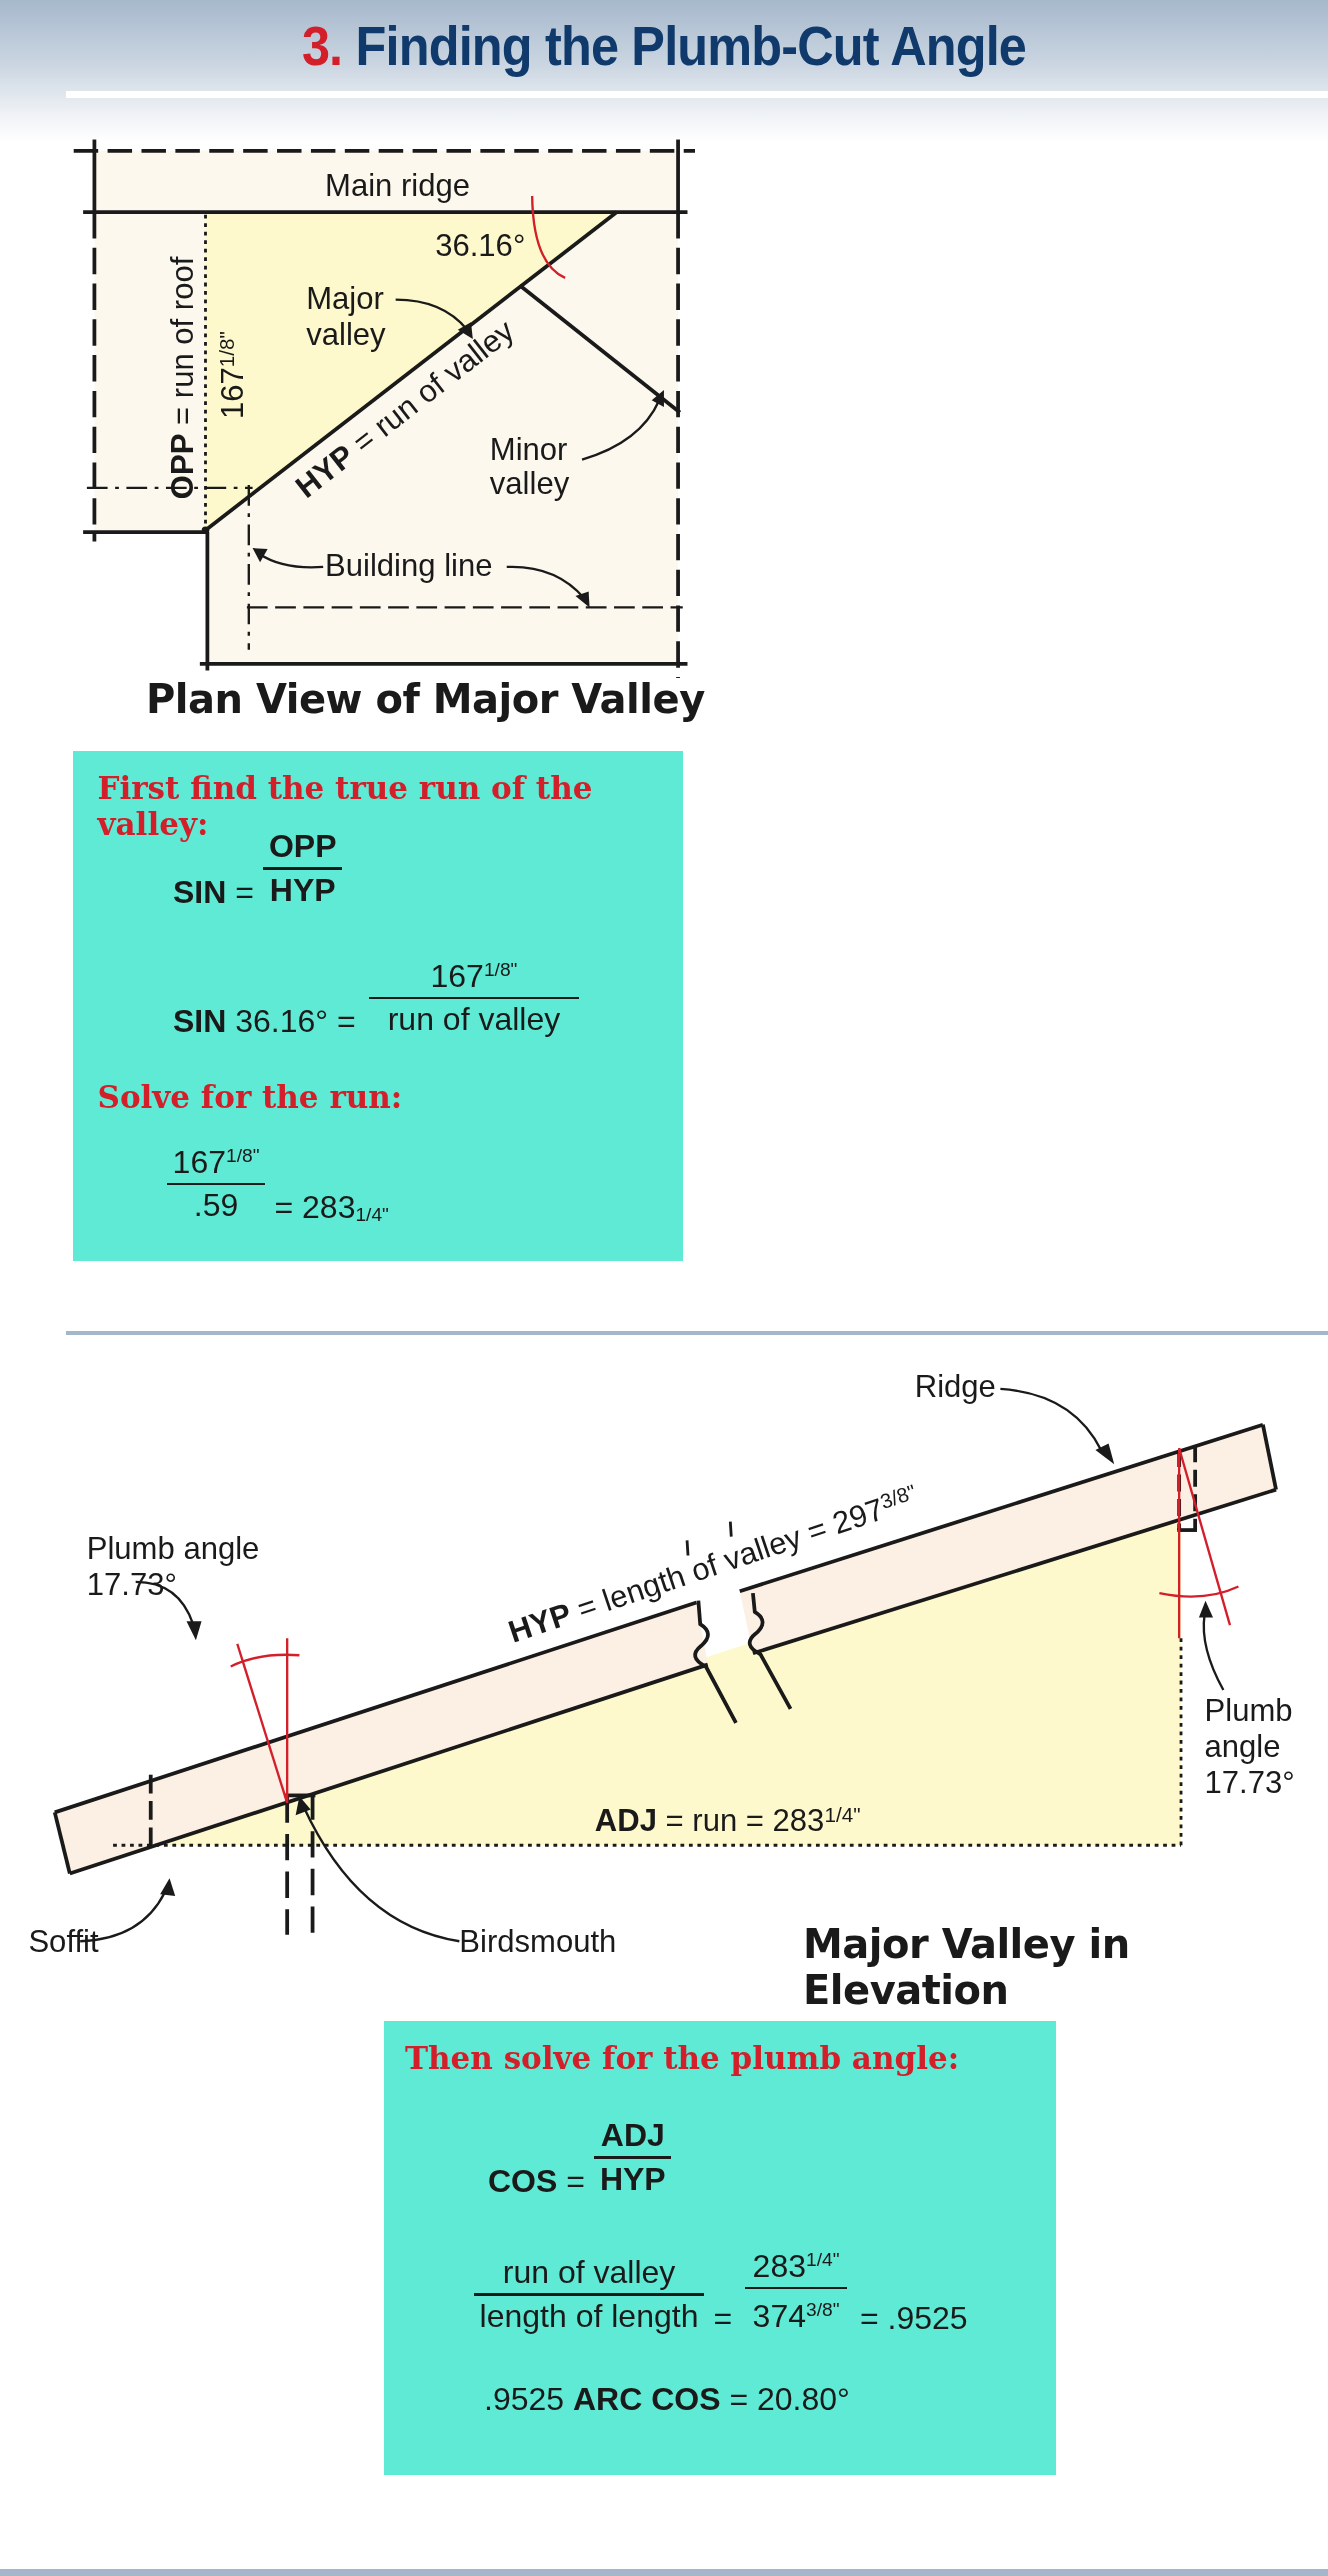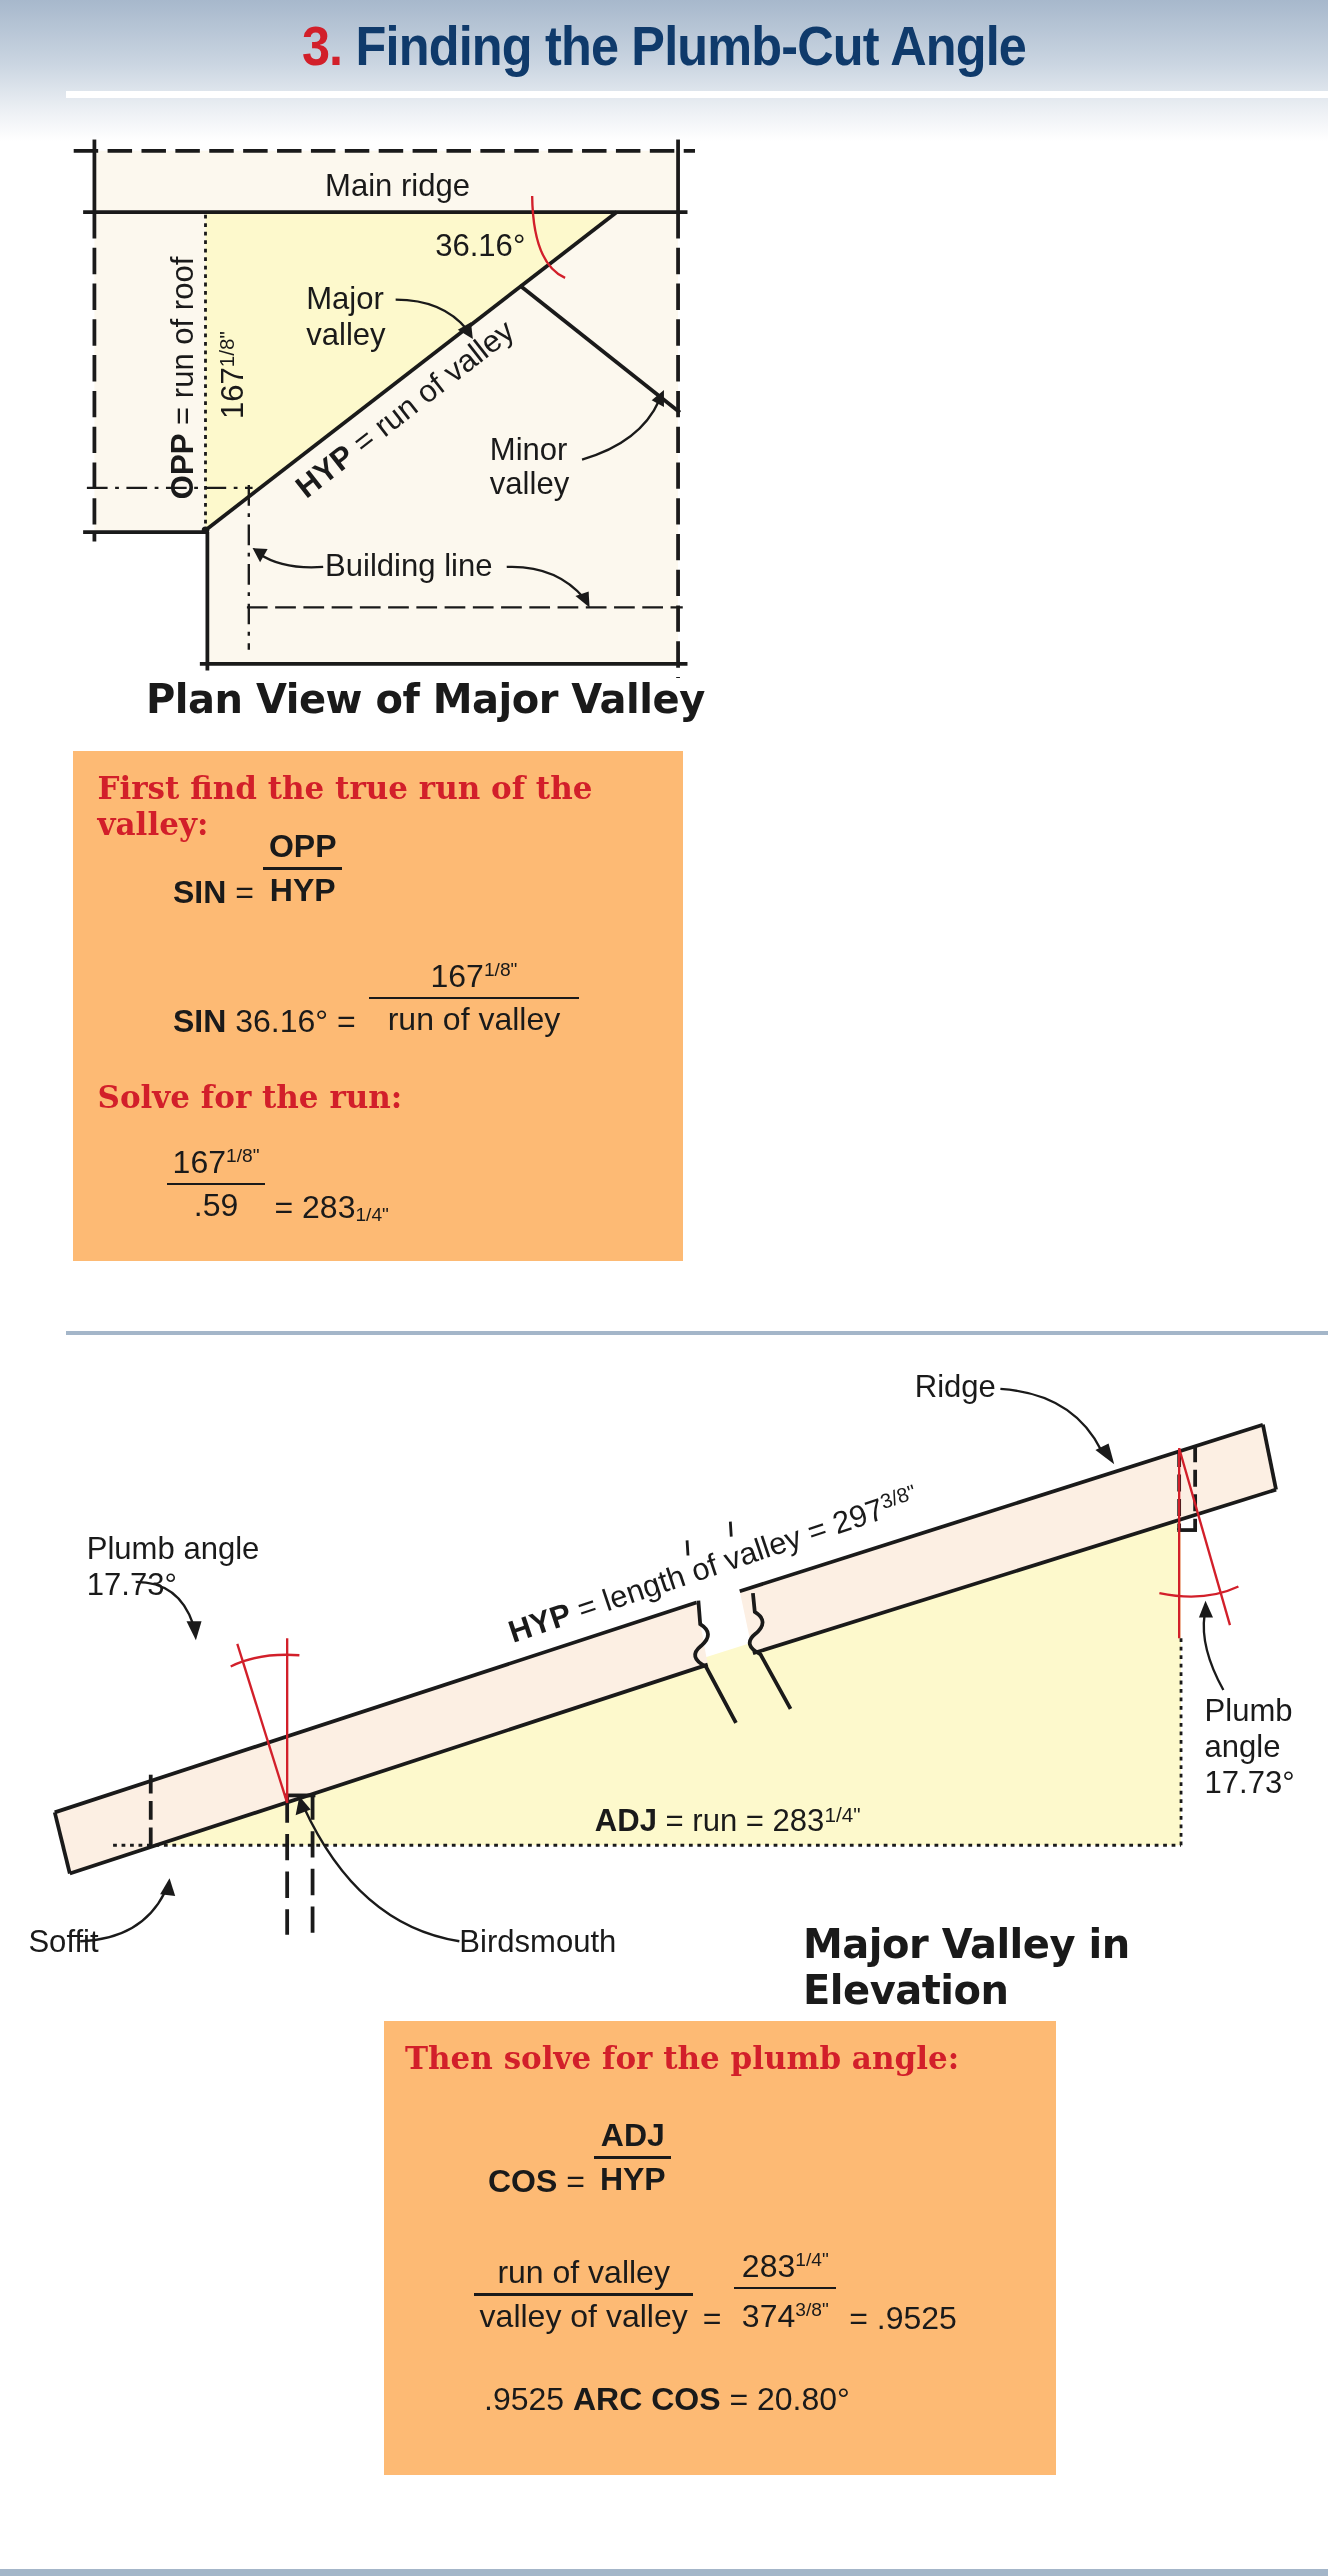--- a/index.html
+++ b/index.html
@@ -13,21 +13,21 @@
   .title .num { color:#d21f2a; }
   .title-rule { position:absolute; left:66px; top:91px; width:1263px; height:6.6px; background:#ffffff; }
   .mid-rule { position:absolute; left:66px; top:1331px; width:1263px; height:3.8px; background:#a4b6c9; }
   .bottom-rule { position:absolute; left:0; top:2569px; width:1328px; height:6.6px; background:#a4b6c9; }
 
   svg text { font-family:"Liberation Sans", sans-serif; }
   .lbl { font-size:33px; fill:#1a1a1a; }
   .caption { position:absolute; font-family:"DejaVu Sans", sans-serif; font-weight:bold;
     font-size:40px; color:#1a1a1a; letter-spacing:-0.5px;margin-left:12px; }
 
-  .formula-box { position:absolute; background:#fdba74;text-decoration:underline; }
+  .formula-box { position:absolute; background:#5eead4;text-decoration:underline; }
   .fb-head { position:absolute; font-family:"DejaVu Serif", serif; font-weight:bold; color:#d21f2a; font-size:31px; }
   .eq { position:absolute; font-size:32px; color:#1a1a1a; display:flex; align-items:flex-end; white-space:nowrap; }
   .eq .b { font-weight:bold; }
   .frac { display:inline-flex; flex-direction:column; align-items:center; margin:0 9.4px; }
   .frac .n, .frac .d { padding:0 5.6px; line-height:41px; }
   .frac .bar { width:100%; height:2.8px; background:#1a1a1a; }
   sup { font-size:0.6em; vertical-align:0.55em; }
 </style>
 </head>
 <body>
@@ -190,21 +190,21 @@
     <span class="frac">
         <span class="n b">ADJ</span>
         <span class="bar"></span>
         <span class="d b">HYP</span>
       </span>
   </div>
   <div class="eq" style="left:90px;top:218px;">
     <span class="frac" style="margin-left:0;">
         <span class="n">run of valley</span>
         <span class="bar"></span>
-        <span class="d">valley of valley</span>
+        <span class="d">length of length</span>
       </span>
     <span>=</span>
     <span class="frac" style="margin:0 13px;">
         <span class="n" style="padding:0 7.5px;"><span>283</span><sup>1/4"</sup></span>
         <span class="bar"></span>
         <span class="d" style="padding:0 7.5px;"><span>374</span><sup>3/8"</sup></span>
       </span>
     <span>= .9525</span>
   </div>
   <div class="eq" style="left:100px;top:360px;">

